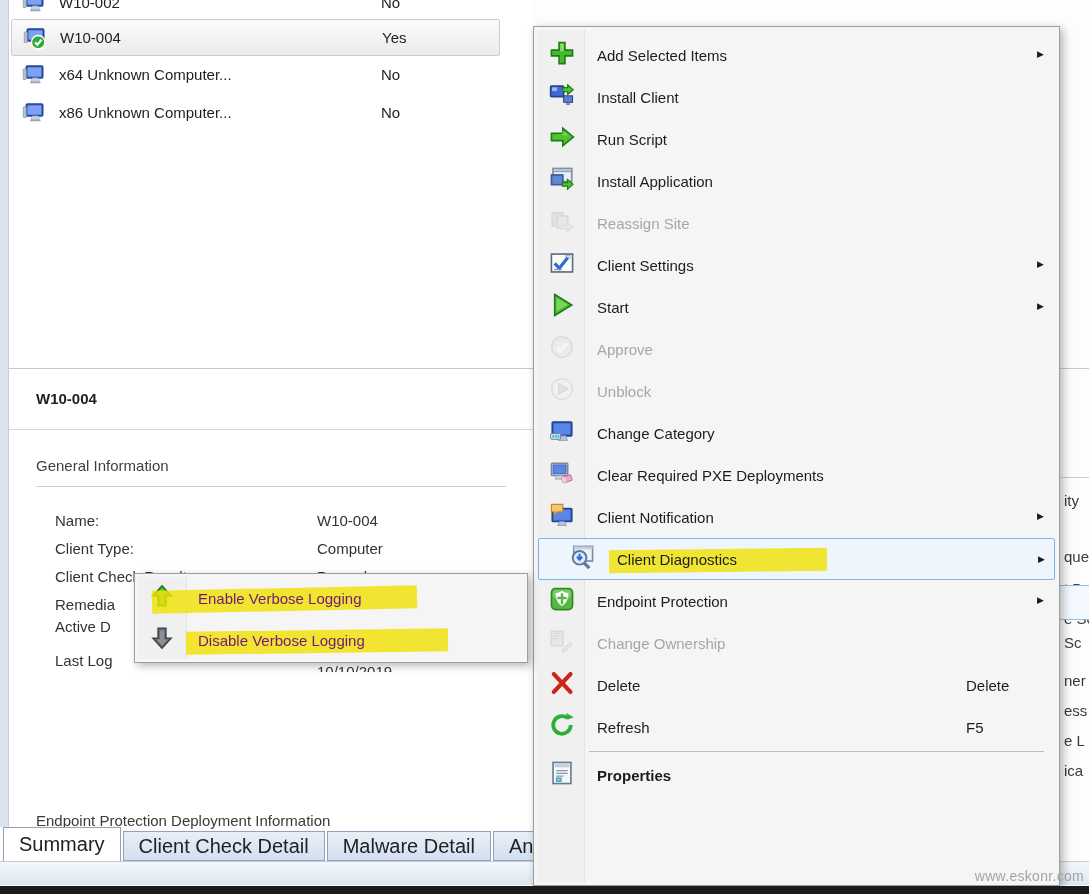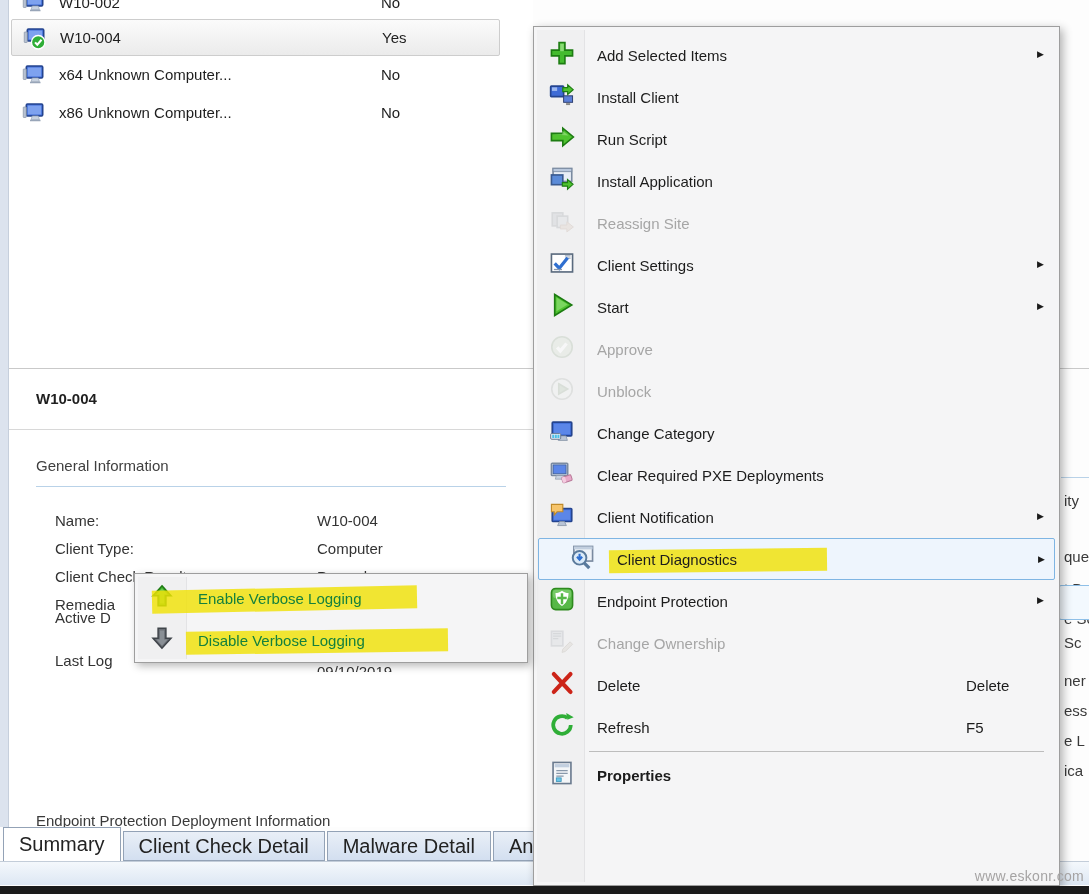--- a/index.html
+++ b/index.html
@@ -48,21 +48,21 @@
   .mi-arrow{position:absolute;left:499px;font-size:9px;color:#1a1a1a;top:15px;}
   .ctx-sep{height:1px;background:#bdbdbd;margin:3px 12px 2px 52px;}
   .swipe{position:absolute;top:-2px;height:23px;background:#f0e206;opacity:.82;z-index:-1;}
   
   #submenu{position:absolute;left:134px;top:573px;width:394px;height:90px;box-sizing:border-box;
     background:#f5f5f6;border:1px solid #9e9e9e;box-shadow:3px 3px 8px rgba(0,0,0,.28);z-index:60;}
   #sub-gutter{position:absolute;left:3px;top:3px;bottom:3px;width:48px;background:#f0f0f1;border-right:1px solid #e3e3e5;}
   #sub-body{position:absolute;left:3px;right:3px;top:3px;bottom:3px;}
   .sub-item{position:relative;height:42px;display:flex;align-items:center;}
   .sub-item .mi-icon{width:48px;flex:none;display:flex;justify-content:center;align-items:center;}
-  .sub-item .mi-label{margin-left:12px;font-size:15px;color:#15803d;position:relative;white-space:nowrap;z-index:1;}
+  .sub-item .mi-label{margin-left:12px;font-size:15px;color:#701a75;position:relative;white-space:nowrap;z-index:1;}
   
   .bg-frag{position:absolute;left:1064px;font-size:15px;color:#3a3a3a;white-space:nowrap;z-index:40;margin-top:40px;}
   #frag-underline{position:absolute;left:1061px;top:477px;width:28px;height:1px;background:#b9d2e8;z-index:40;}
   #frag-box{position:absolute;left:1059px;top:585px;width:30px;height:33px;background:#f3f9fe;border:1px solid #8fc0e8;border-radius:2px;z-index:45;}
   #watermark{position:absolute;right:5px;top:868px;font-size:14px;color:#a5a3a3;z-index:80;letter-spacing:.3px;}
 </style>
 </head>
 <body>
 
 <div id="stage">
@@ -122,23 +122,23 @@
     <div id="section-title">General Information</div>
     <div id="section-underline"></div>
     <div id="fields">
         <span class="fld-label" style="top: 143px;">Name:</span>
         <span class="fld-value" style="top: 143px;">W10-004</span>
         <span class="fld-label" style="top: 171px;">Client Type:</span>
         <span class="fld-value" style="top: 171px;">Computer</span>
         <span class="fld-label" style="top: 199px;">Client Check Result:</span>
         <span class="fld-value" style="top: 199px;">Passed</span>
         <span class="fld-label" style="top: 227px;">Remedia</span>
-        <span class="fld-label" style="top: 240px;">Active D</span>
+        <span class="fld-label" style="top: 249px;">Active D</span>
         <span class="fld-label" style="top: 283px;">Last Log</span>
-        <span class="fld-value clip-b" style="top: 294px;">09/10/2019</span>
+        <span class="fld-value clip-b" style="top: 294px;">10/10/2019</span>
       </div>
     <div id="endpoint-header">Endpoint Protection Deployment Information</div>
   </div>
 
   <div id="tab-bar">
       <div class="tab active">Summary</div>
       <div class="tab">Client Check Detail</div>
       <div class="tab">Malware Detail</div>
       <div class="tab">Antir</div>
     </div>

